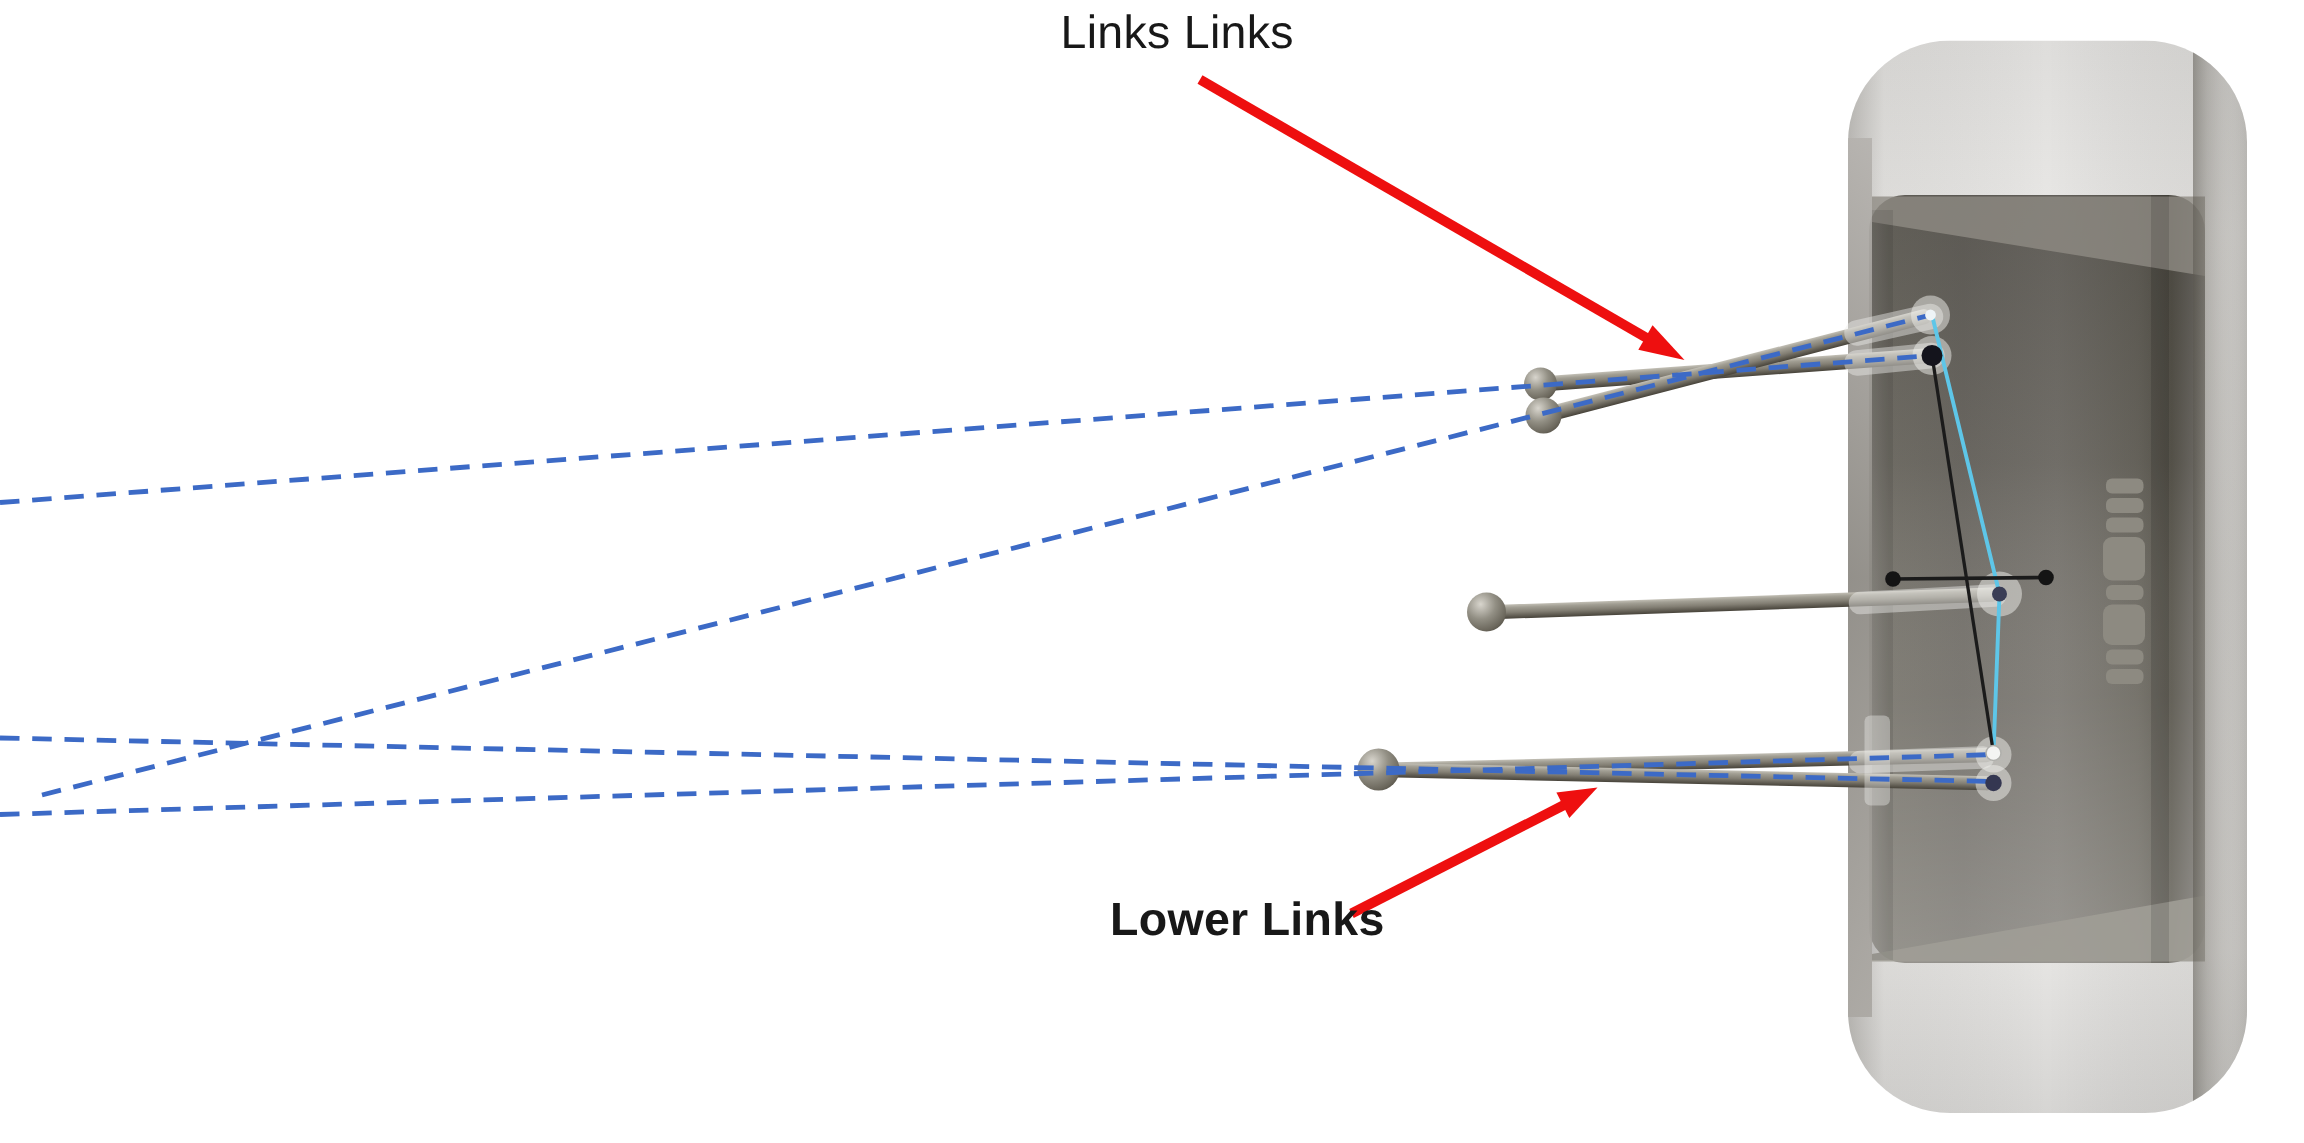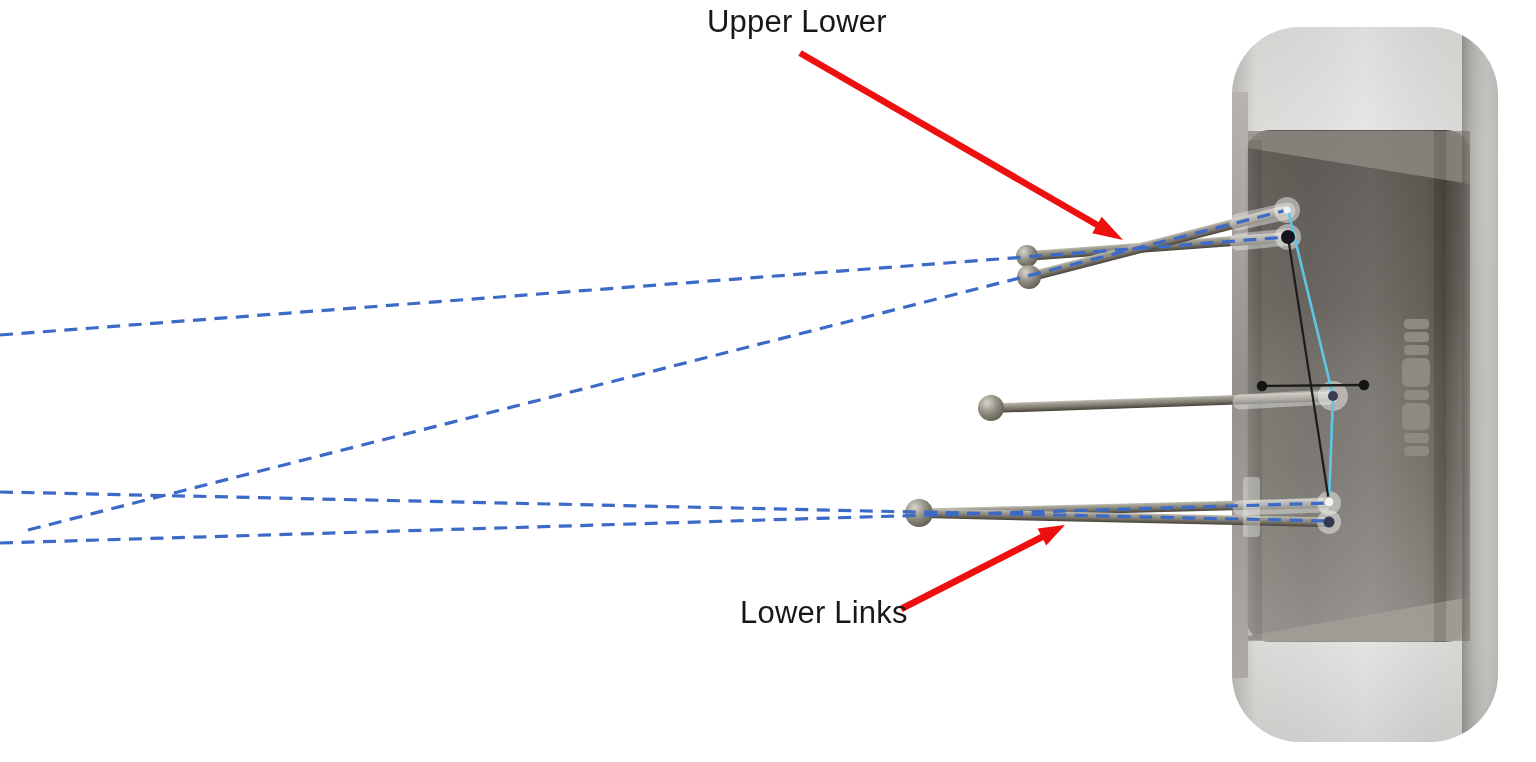--- a/index.html
+++ b/index.html
@@ -11,21 +11,21 @@
   .stage{position:absolute;left:0;top:0;width:1536px;height:762px;}
   .callout-label{
     position:absolute;
     font-size:31px;
     line-height:36px;
     color:#181818;
     white-space:nowrap;
     letter-spacing:0.2px;
   }
   #upper-label{left:707px;top:4px;}
-  #lower-label{left:740px;top:595px;}
+  #lower-label{left:740px;top:595px;font-weight:bold;}
 </style>
 </head>
 <body>
 
 <svg class="stage" width="1536" height="762" viewBox="0 0 1536 762" xmlns="http://www.w3.org/2000/svg">
   <defs>
     <clipPath id="tireClip">
       <rect x="1232" y="27" width="266" height="715" rx="68" ry="68"></rect>
     </clipPath>
     <linearGradient id="capGrad" x1="0" y1="0" x2="0" y2="1">
@@ -164,14 +164,14 @@
   <g>
     <line x1="800" y1="53" x2="1099" y2="226" stroke-width="6.6" stroke="#ee0f0f"></line>
     <polygon points="1123,240 1092.2,233.2 1101.7,216.8" fill="#ee0f0f"></polygon>
   </g>
   <g>
     <line x1="901" y1="609" x2="1044" y2="536" stroke-width="6.6" stroke="#ee0f0f"></line>
     <polygon points="1065,525 1046.2,545.4 1037.6,528.4" fill="#ee0f0f"></polygon>
   </g>
 </svg>
 
-<div id="upper-label" class="callout-label">Upper Lower</div>
+<div id="upper-label" class="callout-label">Links Links</div>
 <div id="lower-label" class="callout-label">Lower Links</div>
 
 </body></html>

